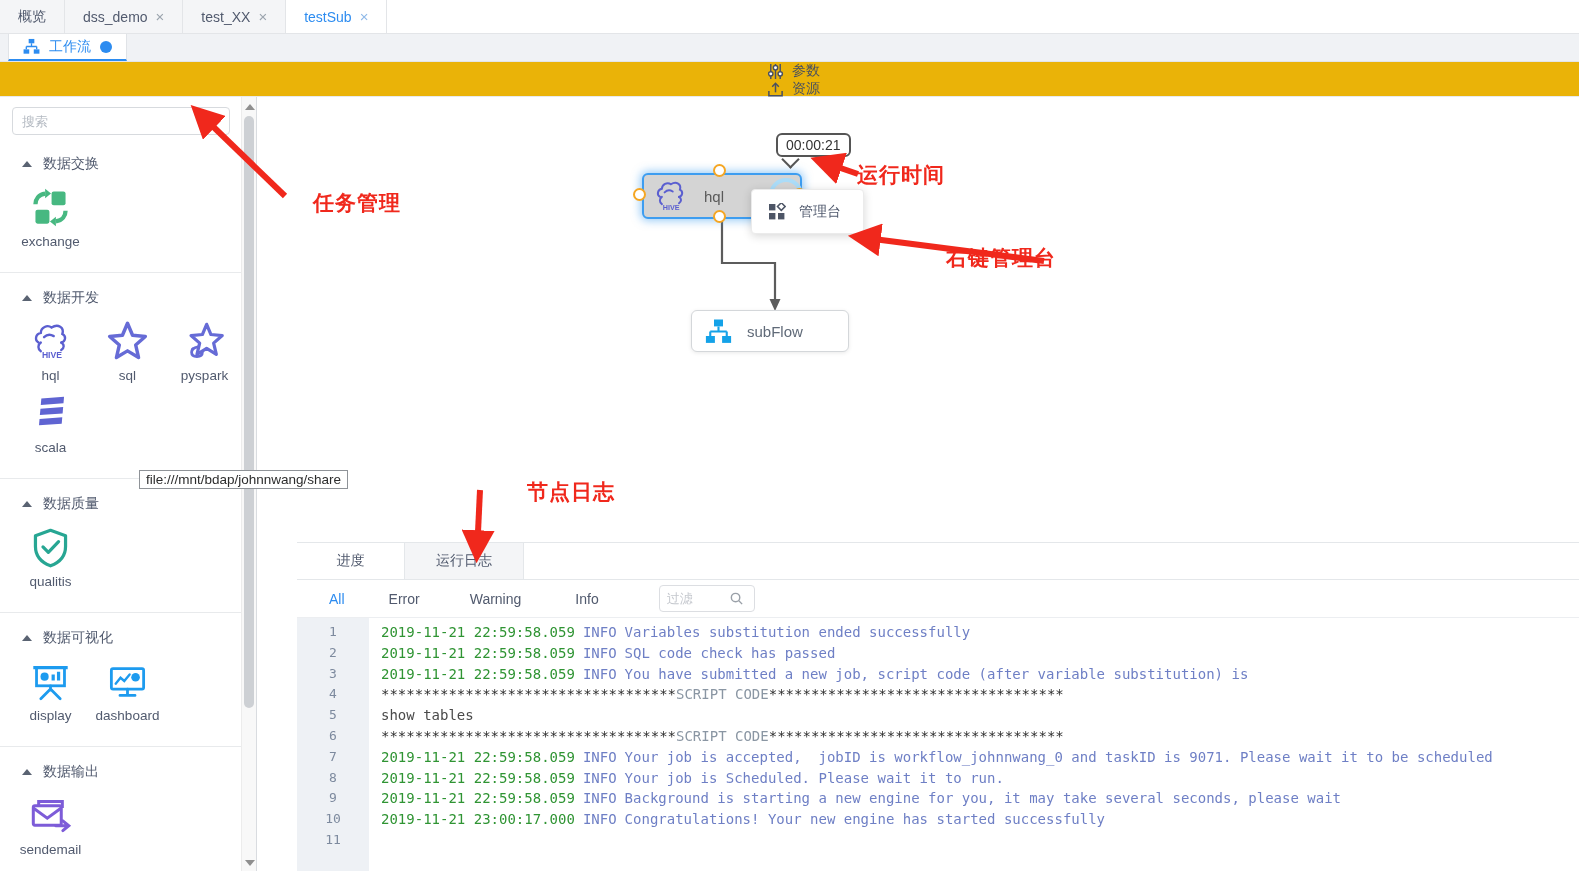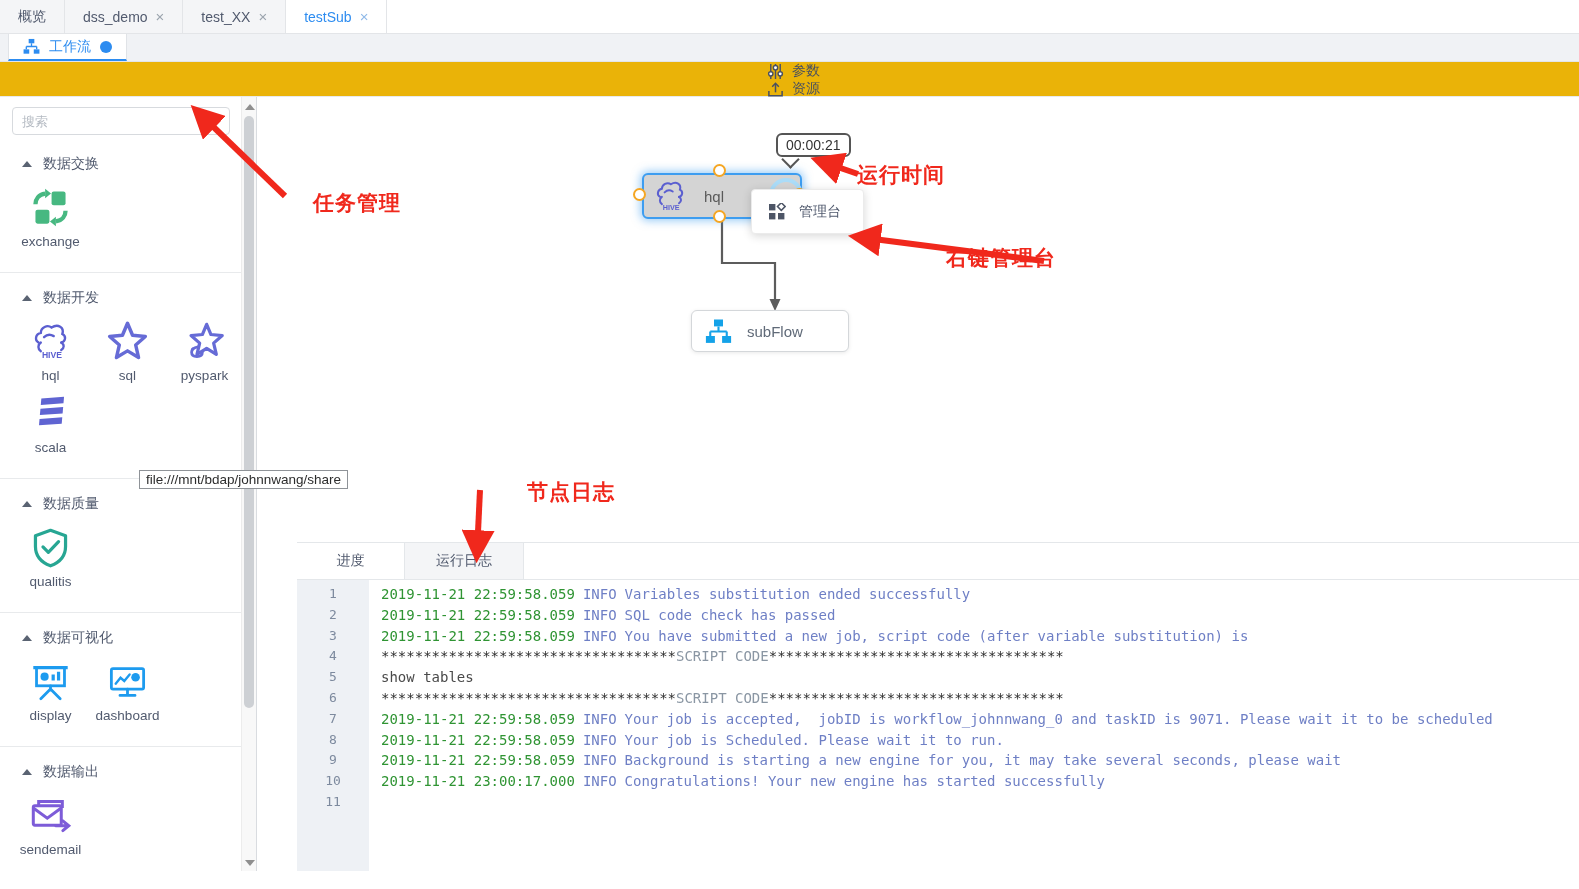--- a/index.html
+++ b/index.html
@@ -401,20 +401,33 @@
       <div class="bottom">
         <div class="bp-tabs">
           <div class="bp-tab">
             <span>进度</span>
           </div>
           <div class="bp-tab active">
             <span>运行日志</span>
           </div>
         </div>
 
+        <div class="bp-filters">
+          <span class="flt flt-all">All</span>
+          <span class="flt flt-error">Error</span>
+          <span class="flt flt-warning">Warning</span>
+          <span class="flt flt-info">Info</span>
+          <div class="filter-box">
+            <input type="text" placeholder="过滤" style="">
+            <svg width="15" height="15" viewBox="0 0 16 16">
+              <circle cx="7" cy="7" r="4.5" fill="none" stroke="#9aa0a8" stroke-width="1.5"></circle>
+              <path d="M10.5 10.5 L14 14" stroke="#9aa0a8" stroke-width="1.5"></path>
+            </svg>
+          </div>
+        </div>
 
         <div class="bp-log">
           <div class="gutterbg"></div>
 
           <div class="log-row">
             <span class="ln">1</span>
             <span class="lc"><span class="lt">2019-11-21 22:59:58.059</span><span class="lv">INFO</span><span class="lm">Variables substitution ended successfully</span></span>
           </div>
           <div class="log-row">
             <span class="ln">2</span>

